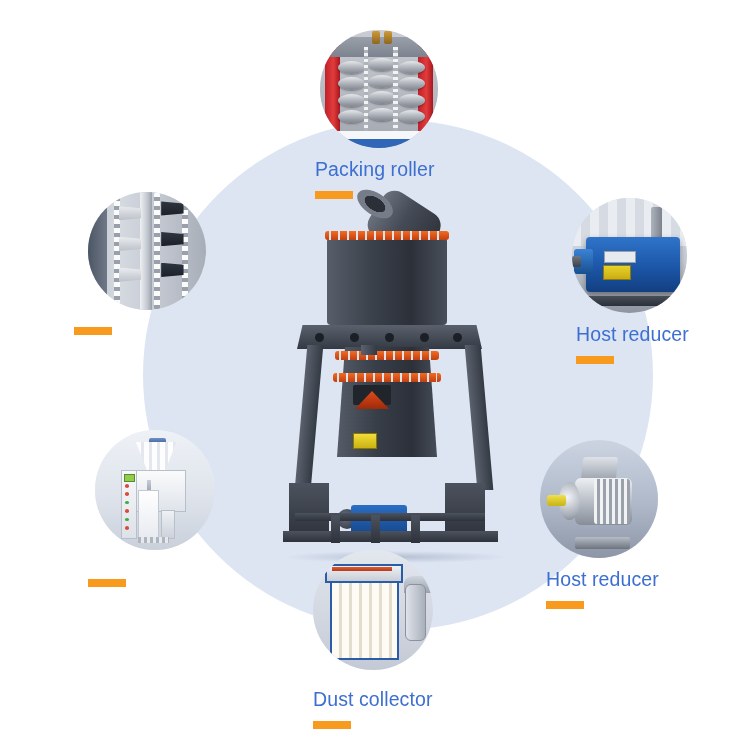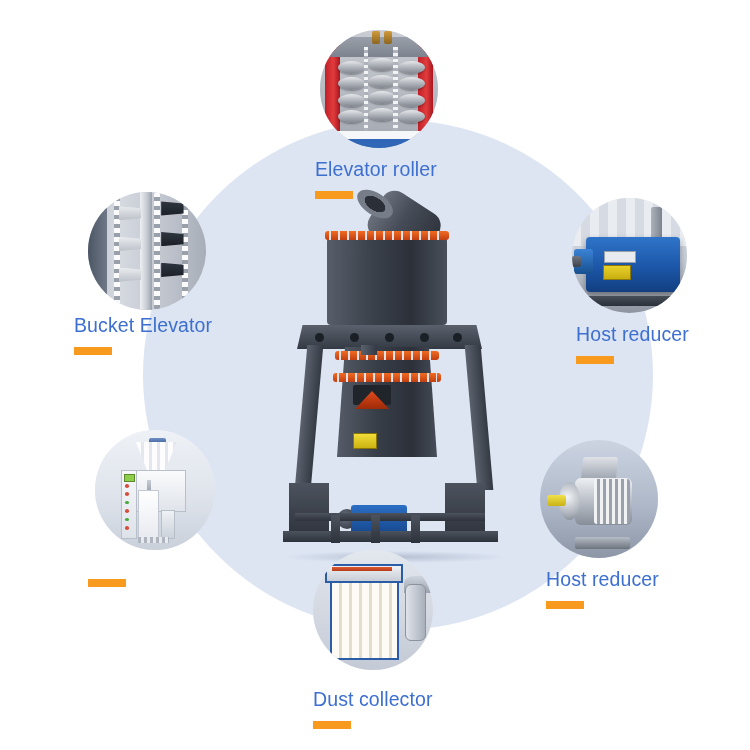--- a/index.html
+++ b/index.html
@@ -269,21 +269,21 @@
       <div class="gr-roll" style="left:66%;top:54%"></div>
       <div class="gr-roll" style="left:15%;top:68%"></div>
       <div class="gr-roll" style="left:41%;top:66%"></div>
       <div class="gr-roll" style="left:66%;top:68%"></div>
       <div class="gr-band" style="left:37%"></div>
       <div class="gr-band" style="left:62%"></div>
       <div class="gr-base"></div>
     </div>
   </div>
   <div class="label-block" style="left:315px;top:160px;">
-    <div class="label-text">Elevator roller</div>
+    <div class="label-text">Packing roller</div>
     <div class="label-rule"></div>
   </div>
 
   <div class="thumb" style="left:572px;top:198px;width:115px;height:115px;">
     <div class="scene">
       <div class="hr-bg"></div>
       <div class="hr-wall"></div>
       <div class="hr-stack"></div>
       <div class="hr-body"></div>
       <div class="hr-nose"></div>
@@ -363,17 +363,16 @@
       <div class="be-chain" style="left:80%"></div>
       <div class="be-bucket lite" style="left:26%;top:12%"></div>
       <div class="be-bucket lite" style="left:26%;top:38%"></div>
       <div class="be-bucket lite" style="left:26%;top:64%"></div>
       <div class="be-bucket" style="left:62%;top:8%"></div>
       <div class="be-bucket" style="left:62%;top:34%"></div>
       <div class="be-bucket" style="left:62%;top:60%"></div>
     </div>
   </div>
   <div class="label-block" style="left:74px;top:316px;">
-    <div class="label-text">Bucket Elevator</div>
     <div class="label-rule"></div>
   </div>
 
 </div>
 
 </body></html>

